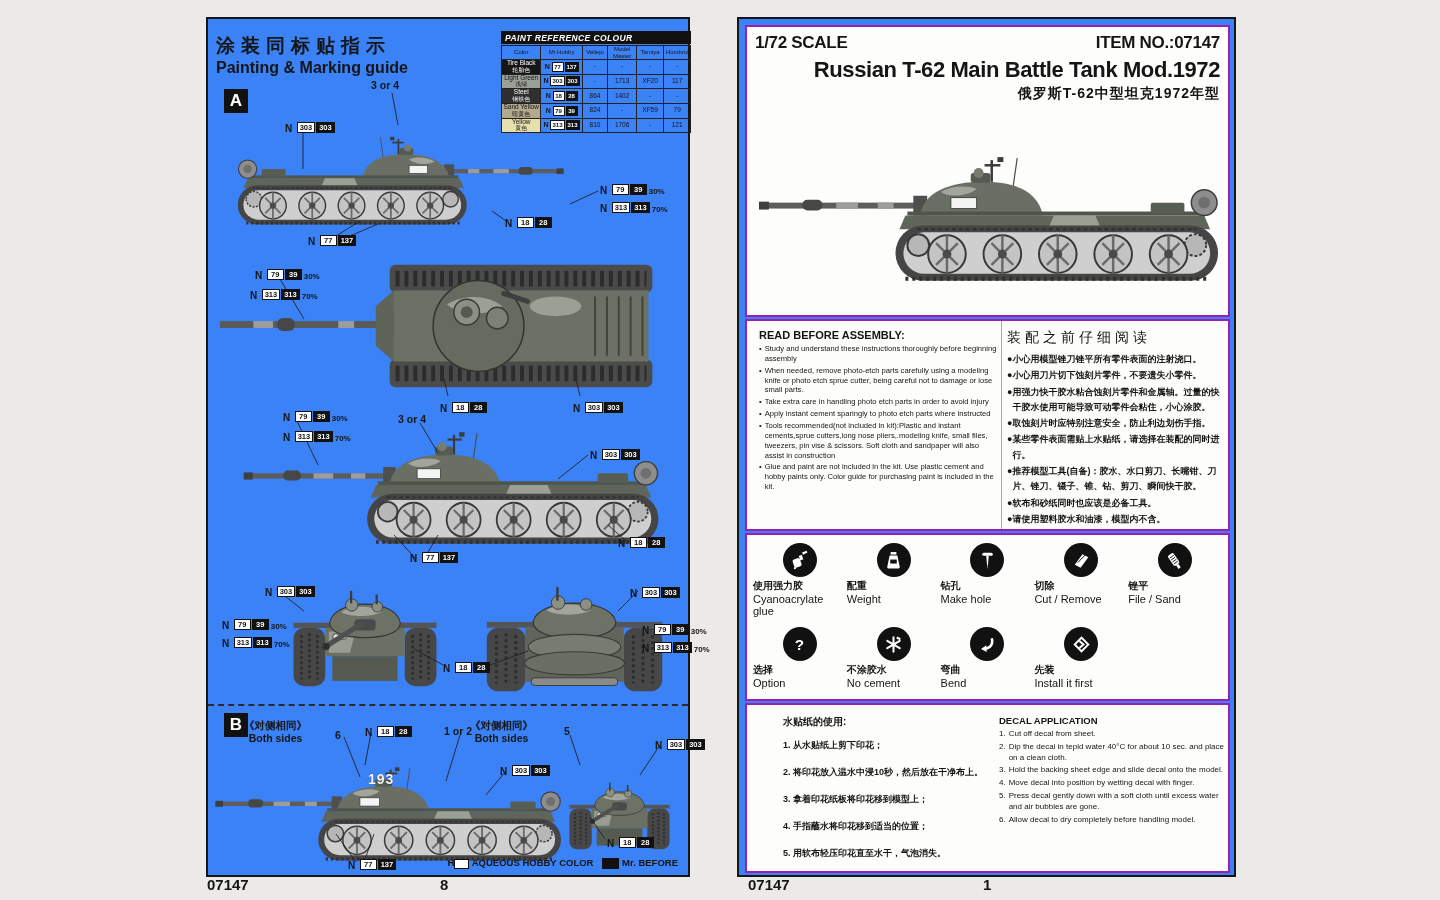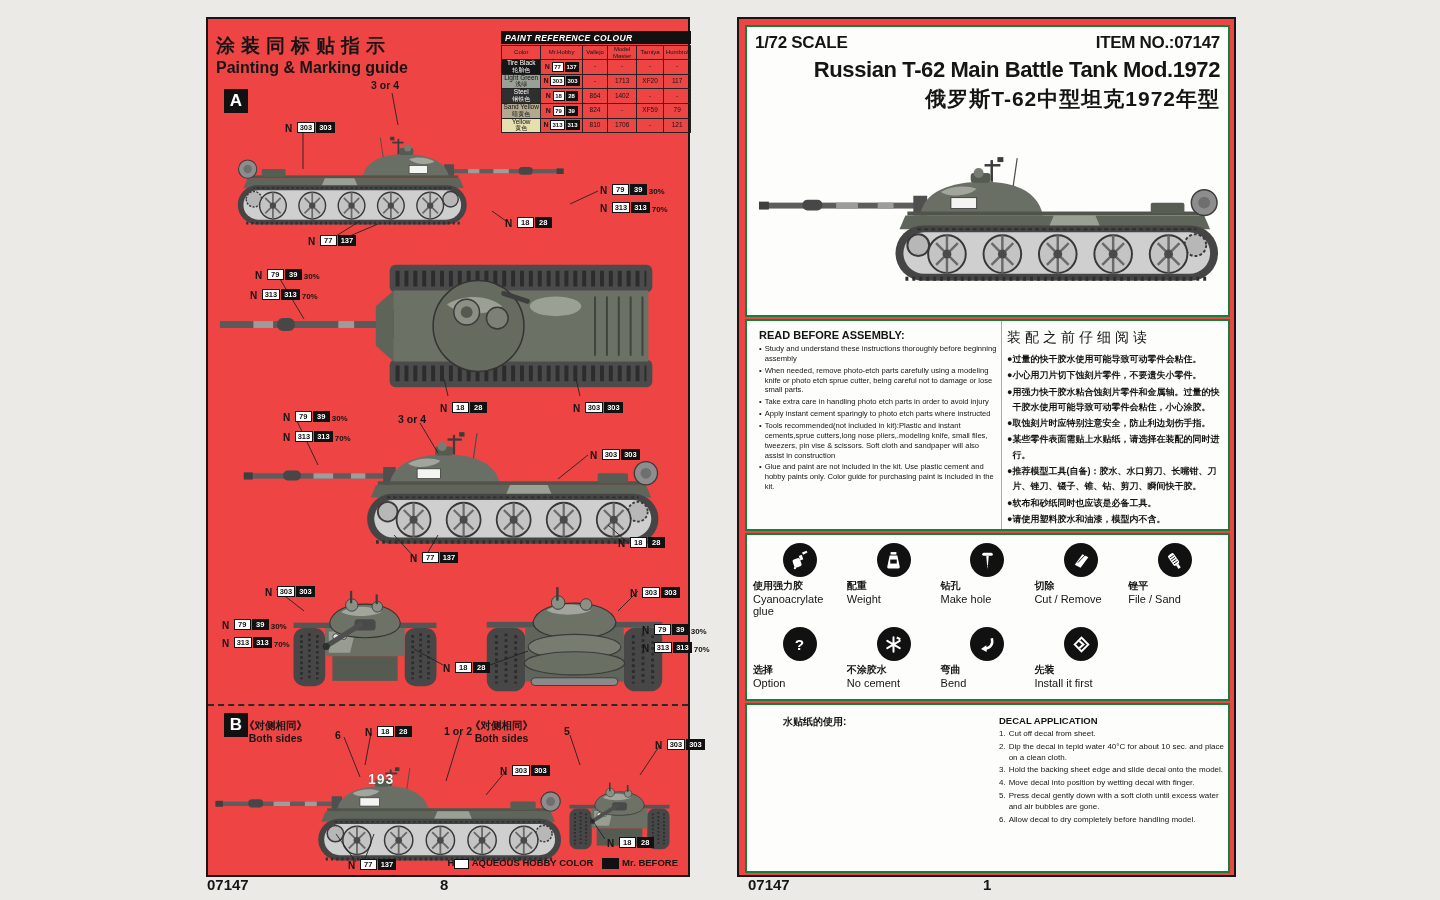--- a/index.html
+++ b/index.html
@@ -1,17 +1,17 @@
 <!DOCTYPE html>
 <html><head>
 <meta charset="utf-8">
 <style>
   html,body{margin:0;padding:0;background:#e9e8e6;font-family:"Liberation Sans",sans-serif;color:#151515;}
   .stage{position:relative;width:1440px;height:900px;overflow:hidden;background:#eceae7;}
-  .page{position:absolute;background:#ef4444;border:2px solid #161616;box-sizing:border-box;}
+  .page{position:absolute;background:#3b82f6;border:2px solid #161616;box-sizing:border-box;}
   #page-left{left:206px;top:17px;width:484px;height:860px;}
   #page-right{left:737px;top:17px;width:499px;height:860px;}
   
   .pm-zh{position:absolute;left:8px;top:14px;font-size:19px;font-weight:bold;letter-spacing:6px;}
   .pm-en{position:absolute;left:8px;top:40px;font-size:16px;font-weight:bold;}
   .sec-label{position:absolute;width:24px;height:24px;background:#111;color:#fff;font-weight:bold;font-size:17px;display:flex;align-items:center;justify-content:center;}
   
   .pt-wrap{position:absolute;left:293px;top:12px;width:190px;}
   .pt-title{background:#111;color:#fff;font-size:8.5px;font-weight:bold;font-style:italic;padding:2px 4px 1px;letter-spacing:.4px;}
   table.pt{border-collapse:collapse;width:100%;table-layout:fixed;margin-top:1px;}
@@ -30,25 +30,25 @@
   .callout{position:absolute;white-space:nowrap;}
   .callout .pct{font-size:8px;font-weight:bold;margin-left:2px;font-style:normal;}
   .note{position:absolute;font-weight:bold;font-size:10.5px;text-align:center;line-height:1.2;white-space:pre-line;}
   .tank{position:absolute;}
   .dash-div{position:absolute;left:0;right:0;border-top:2px dashed #2a2a2a;}
   .legend{position:absolute;right:10px;bottom:6px;font-size:9.5px;font-weight:bold;white-space:nowrap;}
   .legend .wbox{min-width:9px;line-height:8px;}
   .decal-num{position:absolute;color:#f5f5f2;font-weight:bold;font-size:14px;letter-spacing:1px;text-shadow:0 0 1px #222;}
   .footer-txt{position:absolute;top:876px;font-weight:bold;font-size:15px;}
   
-  .rbox{position:absolute;left:6px;width:485px;border:2px solid #15803d;box-sizing:border-box;background:#fdfdfb;}
+  .rbox{position:absolute;left:6px;width:485px;border:2px solid #a21caf;box-sizing:border-box;background:#fdfdfb;}
   .hdr-row{position:absolute;left:8px;right:8px;top:6px;display:flex;justify-content:space-between;}
   .hdr-scale,.hdr-item{font-size:17px;font-weight:bold;letter-spacing:-0.3px;}
   .hdr-title-en{position:absolute;right:8px;top:30px;font-size:22px;font-weight:bold;letter-spacing:-0.4px;}
-  .hdr-title-zh{position:absolute;right:8px;top:58px;font-size:21px;font-weight:bold;letter-spacing:1px;}
+  .hdr-title-zh{position:absolute;right:8px;top:58px;font-size:14px;font-weight:bold;letter-spacing:1px;}
   .rb-col-en{position:absolute;left:12px;top:8px;width:240px;}
   .rb-col-zh{position:absolute;left:260px;top:8px;width:218px;}
   .rb-vline{position:absolute;left:254px;top:0;bottom:0;border-left:1px solid #aaa;}
   .rb-title-en{font-size:11px;font-weight:bold;margin-bottom:3px;}
   .rb-title-zh{font-size:14px;font-weight:normal;letter-spacing:4px;margin-bottom:5px;}
   .rb-li{font-size:7.6px;line-height:1.3;margin-bottom:2px;display:flex;}
   .rb-li .b{margin-right:3px;}
   .rb-li-zh{font-size:9px;font-weight:bold;line-height:1.7;margin-bottom:1px;display:flex;}
   .sym-grid{position:absolute;left:6px;right:6px;top:8px;display:grid;grid-template-columns:repeat(5,1fr);row-gap:10px;}
   .sym-cell{text-align:left;}
@@ -401,21 +401,21 @@
               <span class="b">•</span>
               <span>Glue and paint are not included in the kit. Use plastic cement and hobby paints only. Color guide for purchasing paint is included in the kit.</span>
             </div>
           </div>
       </div>
       <div class="rb-col-zh">
         <div class="rb-title-zh">装配之前仔细阅读</div>
         <div id="rb-zh">
             <div class="rb-li-zh">
               <span class="b">●</span>
-              <span>过量的快干胶水使用可能导致可动零件会粘住。</span>
+              <span>小心用模型锉刀锉平所有零件表面的注射浇口。</span>
             </div>
             <div class="rb-li-zh">
               <span class="b">●</span>
               <span>小心用刀片切下蚀刻片零件，不要遗失小零件。</span>
             </div>
             <div class="rb-li-zh">
               <span class="b">●</span>
               <span>用强力快干胶水粘合蚀刻片零件和金属轴。过量的快干胶水使用可能导致可动零件会粘住，小心涂胶。</span>
             </div>
             <div class="rb-li-zh">
@@ -549,20 +549,27 @@
             </div>
             <div class="sym-zh">先装</div>
             <div class="sym-en">Install it first</div>
           </div>
         </div>
     </div>
 
     <div class="rbox" style="top:684px;height:170px;">
       <div class="da-zh">
         <div class="da-title-zh">水贴纸的使用:</div>
+        <div id="da-zh">
+            <div class="da-step-zh">1. 从水贴纸上剪下印花；</div>
+            <div class="da-step-zh">2. 将印花放入温水中浸10秒，然后放在干净布上。</div>
+            <div class="da-step-zh">3. 拿着印花纸板将印花移到模型上；</div>
+            <div class="da-step-zh">4. 手指蘸水将印花移到适当的位置；</div>
+            <div class="da-step-zh">5. 用软布轻压印花直至水干，气泡消失。</div>
+          </div>
       </div>
       <div class="da-en">
         <div class="da-title-en">DECAL APPLICATION</div>
         <div id="da-en">
             <div class="da-step-en">
               <span class="b">1.</span>
               <span>Cut off decal from sheet.</span>
             </div>
             <div class="da-step-en">
               <span class="b">2.</span>

